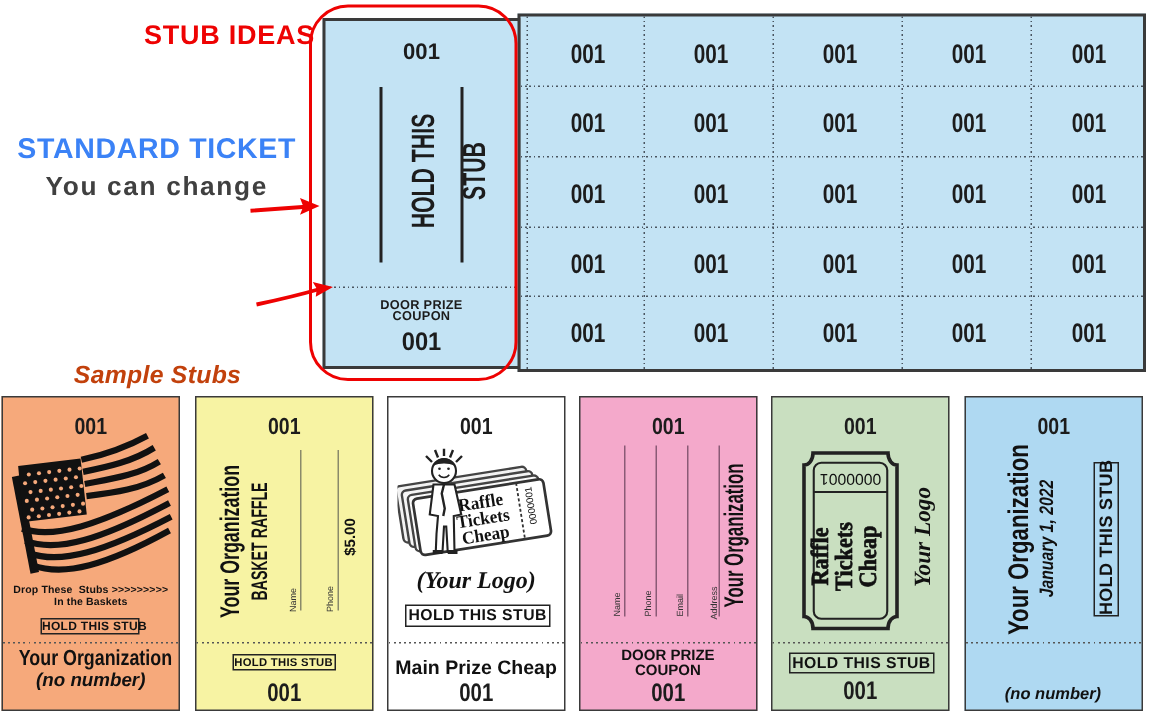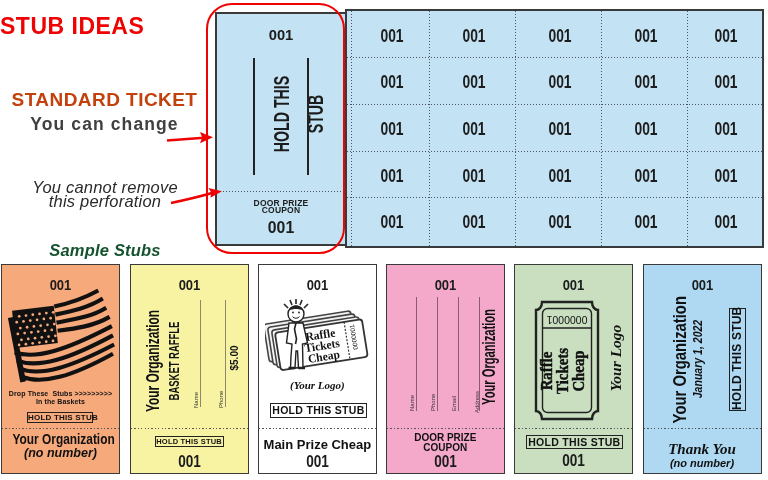--- a/index.html
+++ b/index.html
@@ -18,35 +18,34 @@
   .holdbox{position:absolute;border:1.5px solid #222;color:#111;font-weight:bold;
            text-align:center;letter-spacing:0.2px;white-space:nowrap;}
   .nw{white-space:nowrap;}
   .sep{position:absolute;left:0;width:100%;height:1px;top:163px;
        background-image:repeating-linear-gradient(90deg,#555 0 1.3px,transparent 1.3px 3.4px);}
 </style>
 </head>
 <body>
 <div id="page">
 
-  <div class="abs b" style="left:0;top:13px;width:210px;text-align:left;font-size:23px;color:#ee0202;letter-spacing:0.5px;">STUB IDEAS</div>
-
-  <div class="abs b ctr nw" style="left:0;top:89px;width:209px;font-size:19px;color:#c2410c;letter-spacing:0.45px;">STANDARD TICKET</div>
+  <div class="abs b" style="left:0;top:13px;width:210px;text-align:right;font-size:18px;color:#ee0202;letter-spacing:0.5px;">STUB IDEAS</div>
+
+  <div class="abs b ctr nw" style="left:0;top:89px;width:209px;font-size:19px;color:#3b82f6;letter-spacing:0.45px;">STANDARD TICKET</div>
   <div class="abs b ctr nw" style="left:0;top:114px;width:209px;font-size:17.5px;color:#404040;letter-spacing:1.1px;">You can change</div>
 
-  <div class="abs ctr" style="left:0;top:180px;width:210px;font-size:16.5px;font-style:italic;color:#2a2a2a;line-height:14px;letter-spacing:0.2px;">You cannot remove<br>this perforation</div>
 
   <svg class="abs" style="left:0;top:0;z-index:9;" width="230" height="260" viewBox="0 0 230 260">
     <path d="M167 140.5 L204 137.8" fill="none" stroke="#ee0202" stroke-width="2.6"></path>
     <path d="M213 137.3 L200 132 L202.2 137.6 L200 143.2 Z" fill="#ee0202"></path>
     <path d="M171 203 C185 200 200 196.5 212 193" fill="none" stroke="#ee0202" stroke-width="2.6"></path>
     <path d="M222 191.3 L208.5 188 L211.2 192.5 L210.5 197.8 Z" fill="#ee0202"></path>
   </svg>
 
-  <div class="abs b ctr" style="left:0;top:241px;width:210px;font-size:16.5px;font-style:italic;color:#14532d;letter-spacing:0.2px;">Sample Stubs</div>
+  <div class="abs b ctr" style="left:0;top:241px;width:210px;font-size:16.5px;font-style:italic;color:#c2410c;letter-spacing:0.2px;">Sample Stubs</div>
 
   <div class="abs" style="left:345px;top:9px;width:415px;height:235px;border:2px solid #3a3a3a;background:#c3e3f4;">
 
     <div class="abs dotv" style="left:4px;top:0;height:100%;"></div>
     <div class="abs dotv" style="left:82px;top:0;height:100%;"></div>
     <div class="abs dotv" style="left:168px;top:0;height:100%;"></div>
     <div class="abs dotv" style="left:254px;top:0;height:100%;"></div>
     <div class="abs dotv" style="left:340px;top:0;height:100%;"></div>
 
     <div class="abs doth" style="left:0;top:46px;width:100%;"></div>
@@ -220,21 +219,21 @@
         <path d="M24 11.5 C25 8 28 6.5 31 6.5 C34 6.5 37 8 38 11.5 C34 9.5 28 9.5 24 11.5 Z" fill="#222" stroke="none"></path>
         <circle cx="28" cy="13.5" r="0.9" fill="#222" stroke="none"></circle>
         <circle cx="34" cy="13.5" r="0.9" fill="#222" stroke="none"></circle>
         <path d="M27.5 17.5 a4 3.4 0 0 0 7 0" stroke-width="1"></path>
         <path d="M24 24 L21.5 44 L27 45 L26 57 L25.5 69 L30 69 L31 52 L32.5 52 L33.5 69 L38 69 L37.5 45 L42.5 44 L38 24 Z" fill="#fff"></path>
         <path d="M31 24 L29.5 30 L31.5 40 L30.5 45" stroke-width="1.6"></path>
         <path d="M23.5 69 L30 69 M33.5 69 L40 69" stroke-width="2.6"></path>
       </g>
     </svg>
 
-    <div class="abs ctr" style="left:0;top:114px;width:100%;font-size:11px;font-style:italic;font-weight:bold;font-family:'Liberation Serif',serif;color:#111;">(Your Logo)</div>
+    <div class="abs ctr" style="left:0;top:114px;width:100%;font-size:16px;font-style:italic;font-weight:bold;font-family:'Liberation Serif',serif;color:#111;">(Your Logo)</div>
 
     <div class="holdbox" style="left:11px;top:138px;width:95px;height:13px;font-size:10.5px;line-height:13.5px;letter-spacing:0.3px;">HOLD THIS STUB</div>
 
     <div class="sep"></div>
 
     <div class="abs b ctr" style="left:0;top:172px;width:100%;font-size:13px;color:#111;">Main Prize Cheap</div>
 
     <div class="abs num ctr" style="left:0;top:187px;width:100%;font-size:17px;transform:scaleX(0.8);">001</div>
   </div>
 
@@ -293,18 +292,17 @@
     <div class="stubnum">001</div>
 
     <div class="abs b rot ctr nw" style="left:-45px;top:86px;width:160px;height:20px;font-size:19px;color:#111;transform:rotate(-90deg) scaleX(0.78);">Your Organization</div>
 
     <div class="abs b rot ctr nw" style="left:-27px;top:87px;width:160px;height:14px;font-size:13px;font-style:italic;color:#111;transform:rotate(-90deg) scaleX(0.81);">January 1, 2022</div>
 
     <div class="holdbox rot" style="left:42px;top:86px;width:101px;height:15px;font-size:12px;line-height:15.5px;transform:rotate(-90deg);">HOLD THIS STUB</div>
 
     <div class="sep"></div>
 
-    <div class="abs b ctr" style="left:0;top:176px;width:100%;font-size:15px;font-style:italic;font-family:'Liberation Serif',serif;color:#111;">Thank You</div>
 
     <div class="abs b ctr" style="left:0;top:192px;width:100%;font-size:11px;font-style:italic;color:#111;">(no number)</div>
   </div>
 
 </div>
 
 </body></html>

